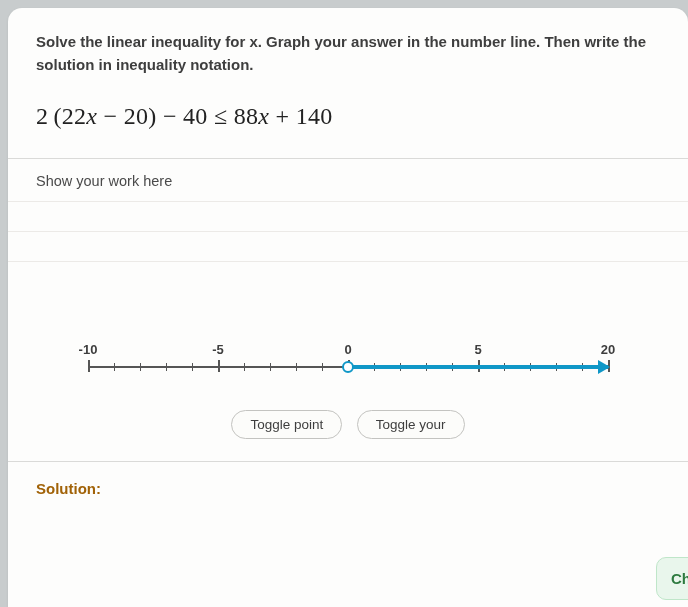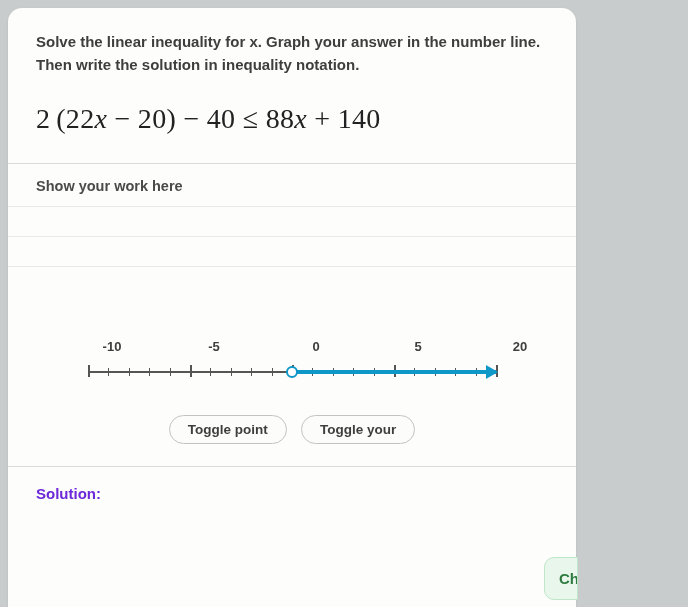--- a/index.html
+++ b/index.html
@@ -8,48 +8,48 @@
     background: #c8cccd;
     width: 688px;
     height: 607px;
     overflow: hidden;
     position: relative;
   }
   .card {
     background: #fdfdfc;
     border-radius: 14px 14px 0 0;
     margin: 8px 0 0 8px;
-    width: 568px;
+    width: 680px;
     height: 600px;
     box-shadow: 0 1px 3px rgba(0,0,0,0.08);
     position: relative;
   }
   .question-block {
     padding: 22px 28px 20px 28px;
     color: #3e3e3e;
     font-size: 15px;
     line-height: 1.55;
     font-weight: 600;
   }
   .equation {
     padding: 6px 35px 28px 28px;
     font-family: "Georgia", "Times New Roman", serif;
-    font-size: 28px;
+    font-size: 24px;
     color: #222;
     letter-spacing: 0.3px;
   }
   .equation .var { font-style: italic; }
   .work-area {
     border-top: 1px solid #dadad8;
   }
   .work-header {
     padding: 14px 28px 12px 28px;
     font-size: 14.5px;
     color: #4a4a4a;
-    font-weight: 700;
+    font-weight: 400;
     border-bottom: 1px solid #eceae7;
   }
   .hint-row {
     padding: 10px 28px 10px 28px;
     font-size: 14px;
     color: #4a4a4a;
     border-bottom: 1px solid #eceae7;
     font-weight: 500;
   }
   .lined-pad {
@@ -71,23 +71,22 @@
   }
   .nl-labels {
     position: relative;
     height: 16px;
     font-size: 13px;
     color: #3e3e3e;
     font-weight: 600;
   }
   .nl-label {
     position: absolute;
-    top: 0;
+    top: 8px;
     transform: translateX(-50%);
-    margin-left: 24px;
   }
   .nl-axis {
     position: relative;
     margin-top: 4px;
     height: 28px;
   }
   .nl-baseline {
     position: absolute;
     left: 0; right: 0;
     top: 12px;
@@ -140,27 +139,27 @@
   .pill {
     display: inline-block;
     padding: 6px 18px;
     border: 1px solid #c3c3c0;
     border-radius: 18px;
     font-size: 13.5px;
     color: #3e3e3e;
     margin: 0 5px;
     background: #fcfcfa;
     cursor: pointer;
-    font-weight: 700;
+    font-weight: 400;
   }
   .solution-bar {
     border-top: 1px solid #dadad8;
     padding: 18px 28px;
     font-size: 15px;
-    color: #6d28d9;
+    color: #a16207;
     font-weight: 600;
     display: flex;
     justify-content: space-between;
     align-items: center;
   }
   .check-btn {
     position: absolute;
     right: -2px;
     bottom: 8px;
     background: #e9f6ec;

